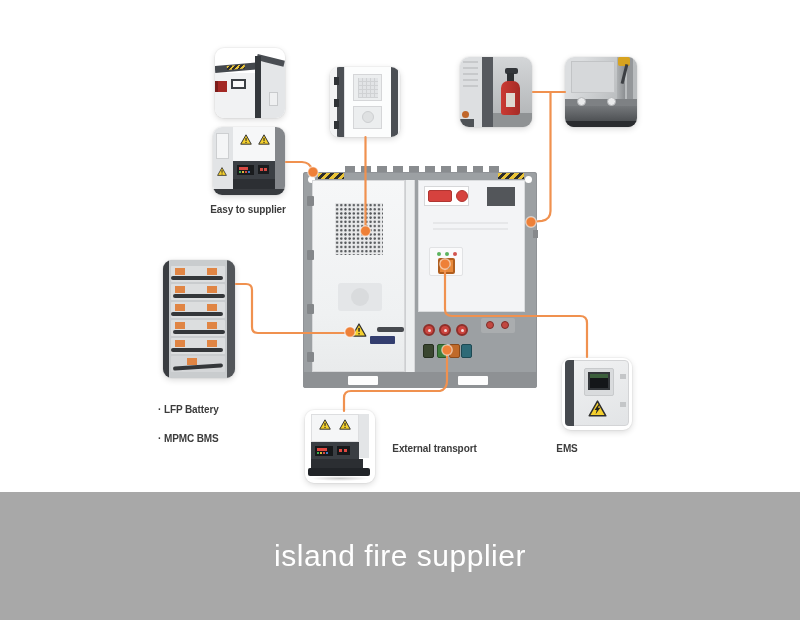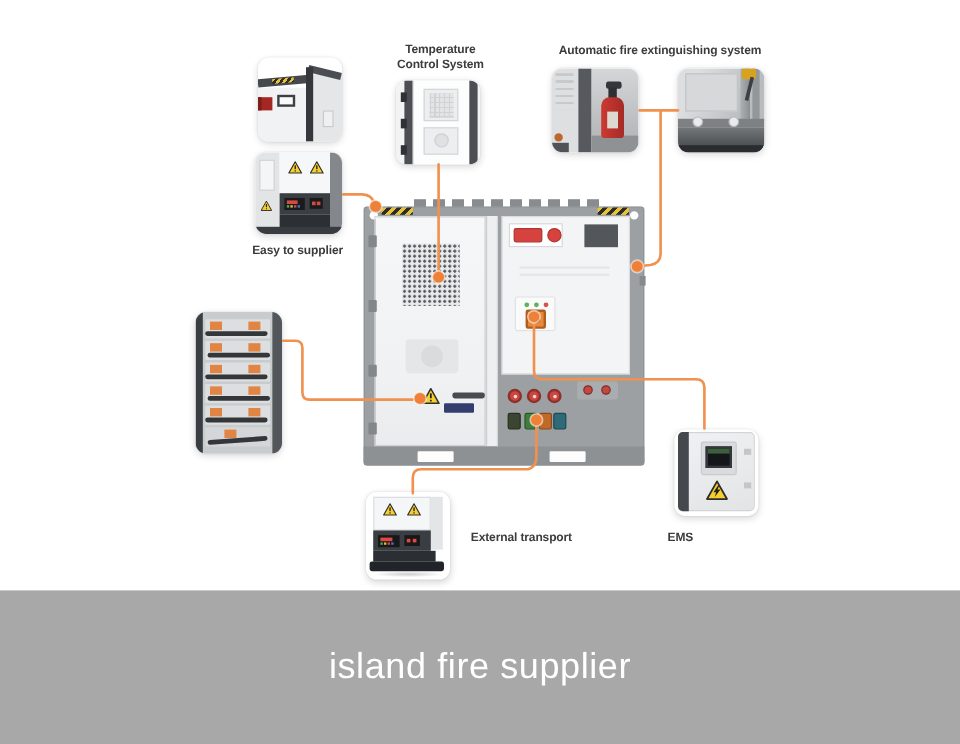--- a/index.html
+++ b/index.html
@@ -349,24 +349,25 @@
     <path d="M445 269 V309 Q445 316 452 316 H580 Q587 316 587 323 V357"></path>
     <path d="M447 356 V381 Q447 389 440 391 H351 Q344 391 344 398 V411"></path>
     <circle cx="365.5" cy="231" r="5.2"></circle>
     <circle cx="313" cy="172" r="5.2"></circle>
     <circle cx="531" cy="222" r="5.2"></circle>
     <circle cx="350" cy="332" r="5.2"></circle>
     <circle cx="445" cy="264" r="5.2"></circle>
     <circle cx="447" cy="350" r="5.2"></circle>
   </svg>
 
-  <div class="lbl" style="left:317px;top:36px;width:100px">Temperature
-Control System</div>
-  <div class="lbl" style="left:448px;top:37px;width:204px">Automatic fire extinguishing system</div>
   <div class="lbl" style="left:193px;top:204px;width:110px">Easy to supplier</div>
+  <div class="lbl lbl-left" style="left:158px;top:388px;width:100px">
+    <span>· LFP Battery</span>
+    <span>· MPMC BMS</span>
+  </div>
   <div class="lbl" style="left:377px;top:443px;width:115px">External transport</div>
   <div class="lbl" style="left:537px;top:443px;width:60px">EMS</div>
 
   <div class="banner">
     <span>island fire supplier</span>
   </div>
 
 </div>
 
 </body></html>

